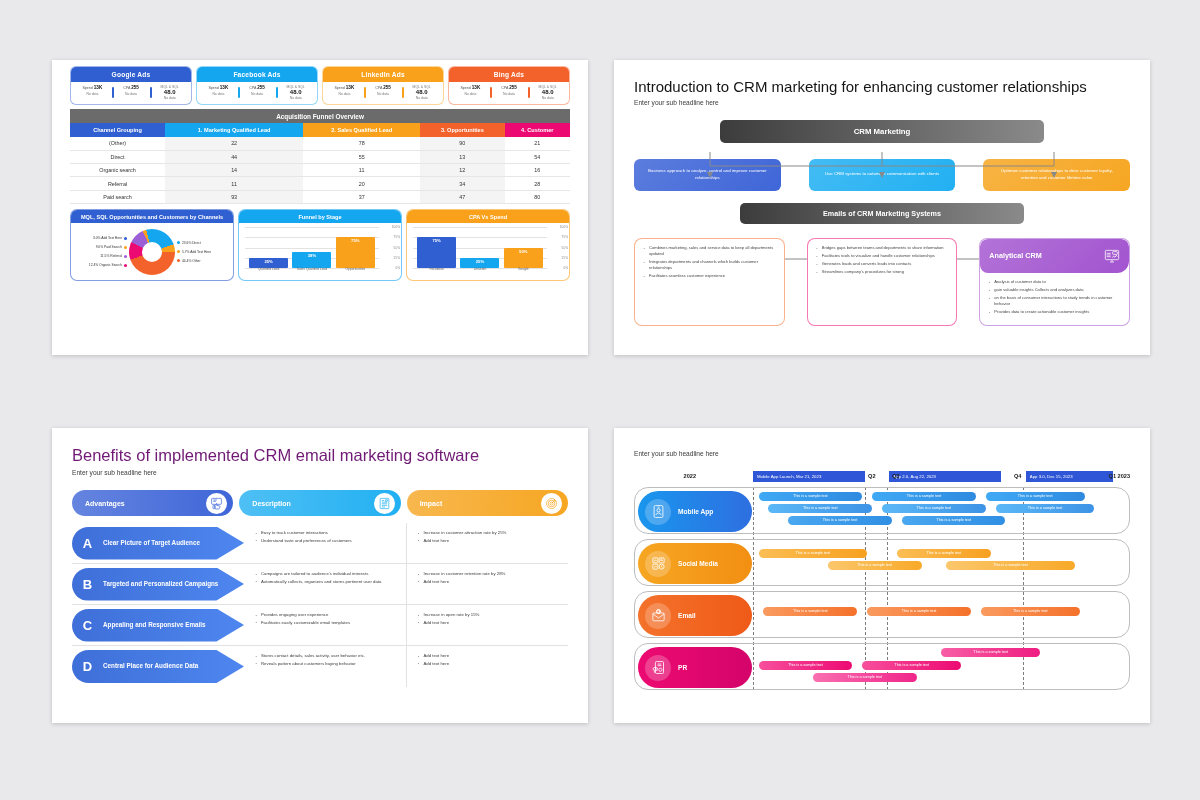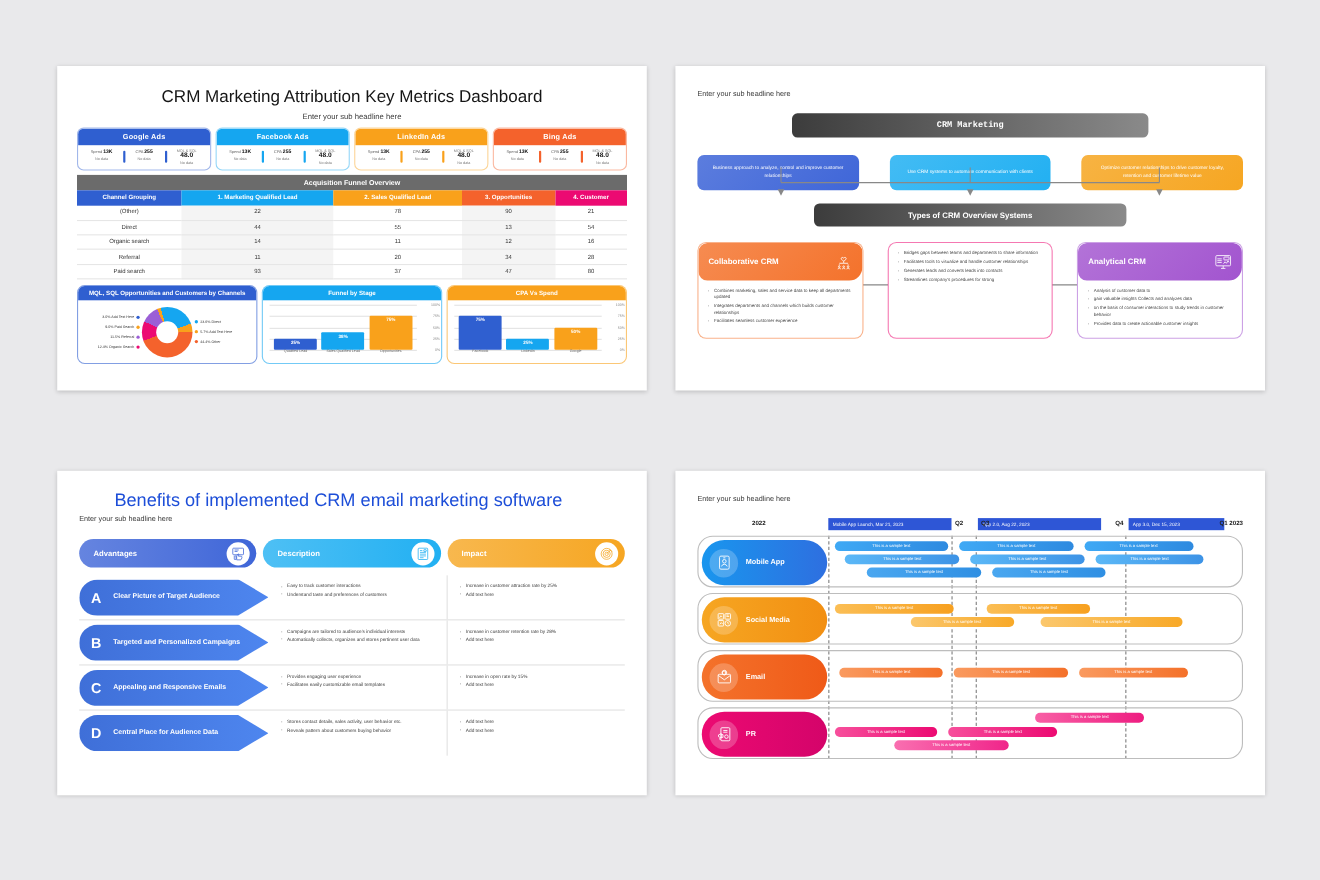--- a/index.html
+++ b/index.html
@@ -81,21 +81,21 @@
      border-radius:8px 8px 12px 8px;}
   .tcard-b { padding:6px 7px 8px; }
   .tcard-b li { font-size:4.1px; color:#444; line-height:1.5; margin-bottom:2px; list-style:none; position:relative; padding-left:7px;}
   .tcard-b li::before { content:"·"; position:absolute; left:1px; top:-1px; font-size:7px; color:#888;}
   .ico { width:16px; height:16px; flex:none; opacity:.95;}
 
   .conn { position:absolute; pointer-events:none; }
 
   
   .s3 { padding:18px 20px 10px; height:100%;}
-  .s3-title { font-size:16.5px; color:#1d4ed8;margin-left:32px;}
+  .s3-title { font-size:16.5px; color:#701a75;}
   .s3-sub { font-size:6.6px; color:#3a3a3a; margin-top:4px;}
   .s3-heads { display:flex; gap:6px; margin-top:14px;}
   .s3-head { flex:1; border-radius:20px; color:#fff; font-size:7px; font-weight:bold; height:26px;
       display:flex; align-items:center; padding:0 6px 0 13px; justify-content:space-between; position:relative;}
   .hcircle { width:21px; height:21px; border-radius:50%; background:#fff; display:flex; align-items:center; justify-content:center;}
   .s3-rows { margin-top:7px;}
   .s3-row { display:flex; align-items:stretch; border-bottom:1px solid #e2e2e2; min-height:41px;}
   .s3-row:last-child { border-bottom:none;}
   .arrow { width:172px; flex:none; position:relative; display:flex; align-items:center; margin:3px 0;}
   .arrow-in { width:100%; height:33px; background:linear-gradient(90deg,#3f6fd8,#4e86ef);
@@ -126,24 +126,20 @@
   .tbar { position:absolute; height:8.5px; border-radius:5px; color:#fff; font-size:3.8px;
       display:flex; align-items:center; justify-content:center; z-index:2;}
   svg { display:block; }
 </style>
 </head>
 <body>
 
 <div class="canvas">
 
   <div class="slide" id="slide1">
-    <div class="s1-head">
-      <div class="s1-title">CRM Marketing Attribution Key Metrics Dashboard</div>
-      <div class="s1-sub">Enter your sub headline here</div>
-    </div>
     <div class="kpi-row" id="s1-kpis">
         <div class="kpi" style="border-color: rgba(47, 95, 208, 0.45);">
           <div class="kpi-h" style="background: rgb(47, 95, 208);">Google Ads</div>
           <div class="kpi-b">
             <div class="kpi-c" style="--sep: #2f5fd0;">
               <div class="kpi-l">Spend <b>13K</b></div>
               <div class="kpi-n">No data</div>
             </div>
             <div class="kpi-c" style="--sep: #2f5fd0;">
               <span style="position: absolute; left: 0px; top: 2px; bottom: 2px; width: 2px; background: rgb(47, 95, 208); border-radius: 1px;"></span>
@@ -367,23 +363,24 @@
                 <div class="xl">Google</div>
               </div>
             </div>
           </div>
         </div>
       </div>
   </div>
 
   <div class="slide" id="slide2">
     <div class="s2">
+      <div class="s2-title">Introduction to CRM marketing for enhancing customer relationships</div>
       <div class="s2-sub">Enter your sub headline here</div>
 
-      <div style="margin:14px 86px 0;font-family:Liberation Mono, monospace;">
+      <div style="margin:14px 86px 0;">
         <div class="dark-bar">CRM Marketing</div>
       </div>
       <svg class="conn" style="left:0;top:92px;width:536px;height:28px;">
         <path d="M96,14 L96,0 M96,14 L440,14 M440,14 L440,0 M268,14 L268,0" stroke="#888" stroke-width="1" fill="none"></path>
         <path d="M96,26 L93,20 L99,20 Z" fill="#888"></path>
         <path d="M268,26 L265,20 L271,20 Z" fill="#888"></path>
         <path d="M440,26 L437,20 L443,20 Z" fill="#888"></path>
       </svg>
       <div class="s2-row1" id="s2-defs">
           <div class="s2-card" style="background: linear-gradient(135deg, rgba(63, 102, 216, 0.85), rgb(63, 102, 216));">
@@ -391,43 +388,30 @@
           </div>
           <div class="s2-card" style="background: linear-gradient(135deg, rgba(34, 176, 242, 0.85), rgb(34, 176, 242));">
             <span>Use CRM systems to automate communication with clients</span>
           </div>
           <div class="s2-card" style="background: linear-gradient(135deg, rgba(246, 166, 34, 0.85), rgb(246, 166, 34));">
             <span>Optimize customer relationships to drive customer loyalty, retention and customer lifetime value</span>
           </div>
         </div>
 
       <div style="margin:12px 106px 0; position:relative;">
-        <div class="dark-bar" style="font-size:7.2px;padding:6px 0;">Types of CRM Overview Systems</div>
+        <div class="dark-bar" style="font-size:7.2px;padding:6px 0;">Emails of CRM Marketing Systems</div>
       </div>
       <svg class="conn" style="left:0;top:186px;width:536px;height:26px;">
         <path d="M88,13 L88,0 M88,13 L448,13 M448,13 L448,0 M268,13 L268,0" stroke="#888" stroke-width="1" fill="none"></path>
         <path d="M88,24 L85,18 L91,18 Z" fill="#888"></path>
         <path d="M268,24 L265,18 L271,18 Z" fill="#888"></path>
         <path d="M448,24 L445,18 L451,18 Z" fill="#888"></path>
       </svg>
       <div class="s2-row2" id="s2-types">
           <div class="tcard" style="border-color: rgba(244, 114, 43, 0.55);">
-            <div class="tcard-h" style="background: linear-gradient(135deg, rgba(244, 114, 43, 0.82), rgb(244, 114, 43));">
-              <span>Collaborative CRM</span>
-              <span class="ico">
-                <svg viewBox="0 0 24 24" width="16" height="16" fill="none" stroke="#fff" stroke-width="1.2">
-                  <path d="M12 7c-1-1.6-3.4-1.2-3.4.7C8.6 9.3 12 11 12 11s3.4-1.7 3.4-3.3C15.4 5.8 13 5.4 12 7z"></path>
-                  <path d="M12 11v3M6 17v-1.5M12 14H6M12 14h6M18 17v-1.5"></path>
-                  <circle cx="6" cy="18.6" r="1.1"></circle>
-                  <circle cx="12" cy="18.6" r="1.1"></circle>
-                  <circle cx="18" cy="18.6" r="1.1"></circle>
-                  <path d="M4.3 22.2a1.7 1.7 0 013.4 0M10.3 22.2a1.7 1.7 0 013.4 0M16.3 22.2a1.7 1.7 0 013.4 0"></path>
-                </svg>
-              </span>
-            </div>
             <div class="tcard-b">
               <ul>
                 <li>Combines marketing, sales and service data to keep all departments updated</li>
                 <li>Integrates departments and channels which builds customer relationships</li>
                 <li>Facilitates seamless customer experience</li>
               </ul>
             </div>
           </div>
           <div class="tcard" style="border-color: rgba(236, 10, 114, 0.55);">
             <div class="tcard-b">

